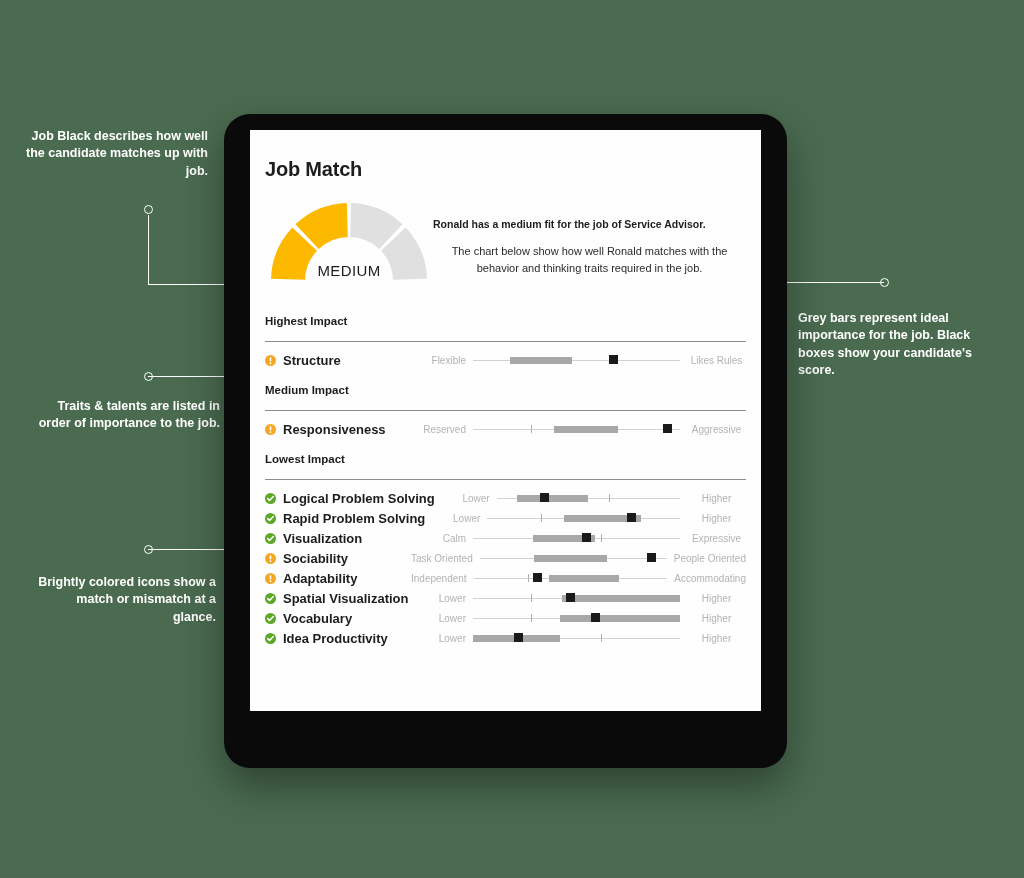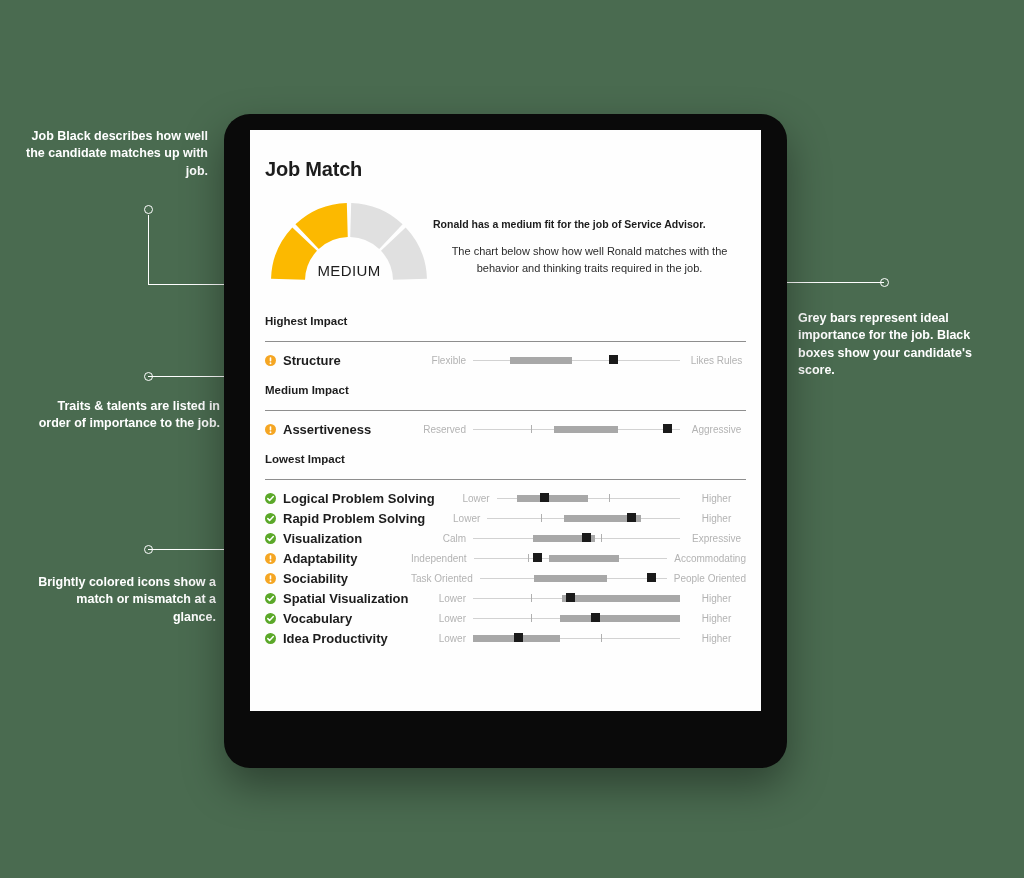--- a/index.html
+++ b/index.html
@@ -190,21 +190,21 @@
           <div class="section">
             <div class="section-head">Medium Impact</div>
             <div class="row">
               <span class="icon">
                 <svg width="11" height="11" viewBox="0 0 11 11">
                   <circle cx="5.5" cy="5.5" r="5.5" fill="#F5A623"></circle>
                   <rect x="4.7" y="2.3" width="1.6" height="4.2" rx="0.7" fill="#fff"></rect>
                   <circle cx="5.5" cy="8.2" r="0.95" fill="#fff"></circle>
                 </svg>
               </span>
-              <span class="trait">Assertiveness</span>
+              <span class="trait">Responsiveness</span>
               <span class="pole left">Reserved</span>
               <div class="track">
                 <div class="line"></div>
                 <div class="tick" style="left:28%"></div>
                 <div class="ideal" style="left:39%;width:31%"></div>
                 <div class="score" style="left:94%"></div>
               </div>
               <span class="pole right">Aggressive</span>
             </div>
           </div>
@@ -262,46 +262,46 @@
               <span class="pole right">Expressive</span>
             </div>
             <div class="row">
               <span class="icon">
                 <svg width="11" height="11" viewBox="0 0 11 11">
                   <circle cx="5.5" cy="5.5" r="5.5" fill="#F5A623"></circle>
                   <rect x="4.7" y="2.3" width="1.6" height="4.2" rx="0.7" fill="#fff"></rect>
                   <circle cx="5.5" cy="8.2" r="0.95" fill="#fff"></circle>
                 </svg>
               </span>
-              <span class="trait">Adaptability</span>
-              <span class="pole left">Independent</span>
-              <div class="track">
-                <div class="line"></div>
-                <div class="tick" style="left:28%"></div>
-                <div class="ideal" style="left:39%;width:36%"></div>
-                <div class="score" style="left:33%"></div>
-              </div>
-              <span class="pole right">Accommodating</span>
+              <span class="trait">Sociability</span>
+              <span class="pole left">Task Oriented</span>
+              <div class="track">
+                <div class="line"></div>
+                <div class="ideal" style="left:29%;width:39%"></div>
+                <div class="score" style="left:92%"></div>
+              </div>
+              <span class="pole right">People Oriented</span>
             </div>
             <div class="row">
               <span class="icon">
                 <svg width="11" height="11" viewBox="0 0 11 11">
                   <circle cx="5.5" cy="5.5" r="5.5" fill="#F5A623"></circle>
                   <rect x="4.7" y="2.3" width="1.6" height="4.2" rx="0.7" fill="#fff"></rect>
                   <circle cx="5.5" cy="8.2" r="0.95" fill="#fff"></circle>
                 </svg>
               </span>
-              <span class="trait">Sociability</span>
-              <span class="pole left">Task Oriented</span>
-              <div class="track">
-                <div class="line"></div>
-                <div class="ideal" style="left:29%;width:39%"></div>
-                <div class="score" style="left:92%"></div>
-              </div>
-              <span class="pole right">People Oriented</span>
+              <span class="trait">Adaptability</span>
+              <span class="pole left">Independent</span>
+              <div class="track">
+                <div class="line"></div>
+                <div class="tick" style="left:28%"></div>
+                <div class="ideal" style="left:39%;width:36%"></div>
+                <div class="score" style="left:33%"></div>
+              </div>
+              <span class="pole right">Accommodating</span>
             </div>
             <div class="row">
               <span class="icon">
                 <svg width="11" height="11" viewBox="0 0 11 11">
                   <circle cx="5.5" cy="5.5" r="5.5" fill="#5BA829"></circle>
                   <path d="M2.8 5.6 L4.6 7.4 L8.3 3.6" stroke="#fff" stroke-width="1.5" fill="none" stroke-linecap="round" stroke-linejoin="round"></path>
                 </svg>
               </span>
               <span class="trait">Spatial Visualization</span>
               <span class="pole left">Lower</span>

